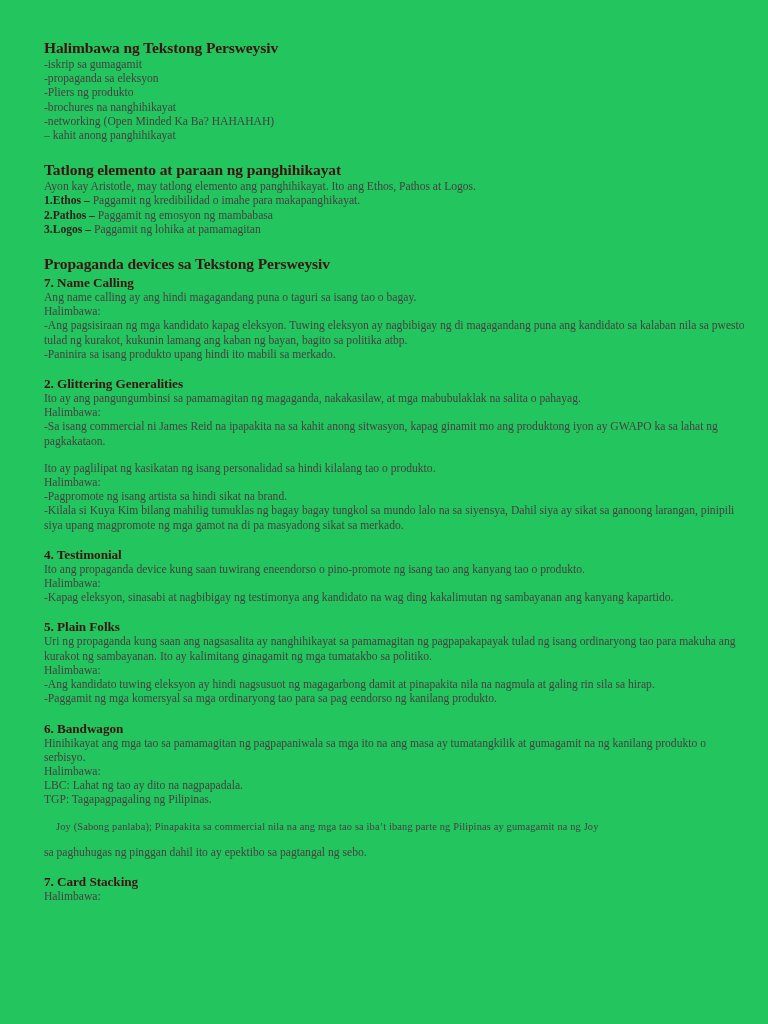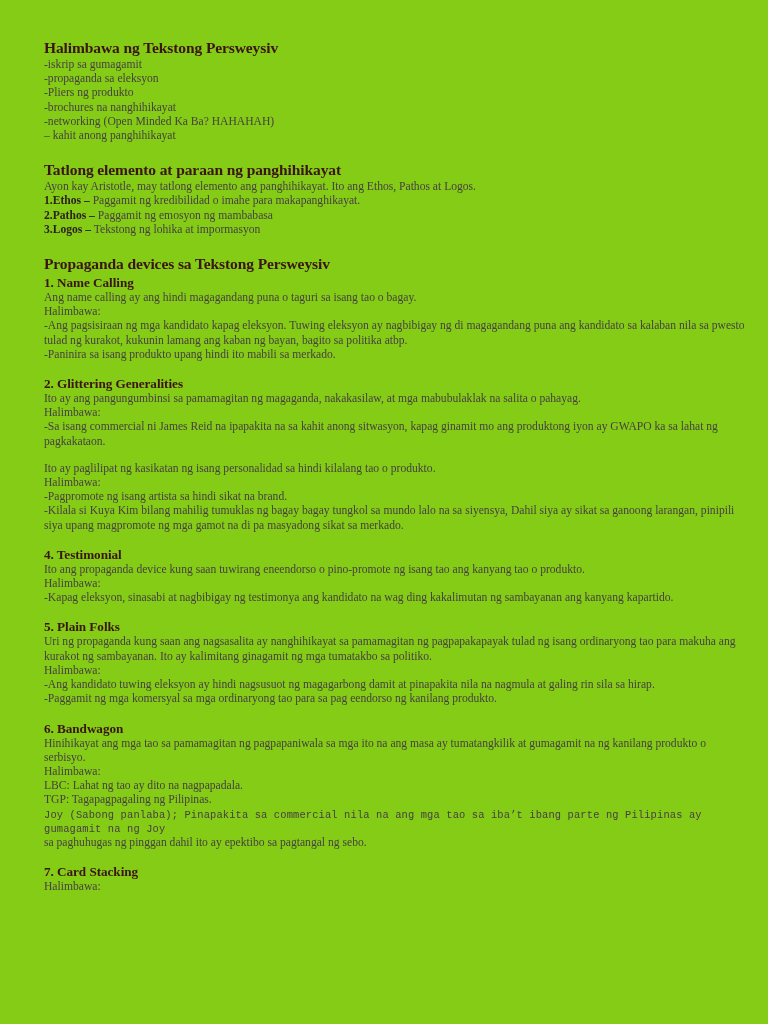--- a/index.html
+++ b/index.html
@@ -13,21 +13,21 @@
     height: 1024px;
     overflow: hidden;
     font-family: "Liberation Serif", "DejaVu Serif", serif;
     -webkit-font-smoothing: antialiased;
   }
 
   .page {
     position: relative;
     width: 768px;
     height: 1024px;
-    background: #84cc16;
+    background: #22c55e;
     box-sizing: border-box;
     padding: 38px 22px 0 44px;
   }
 
   
   .h-major {
     font-family: "Liberation Serif", "DejaVu Serif", serif;
     font-weight: bold;
     font-size: 15.5px;
     line-height: 19px;
@@ -56,26 +56,26 @@
     max-width: 702px;
     text-align: left;
   }
   .para b, .body-line b {
     color: #2f2020;
     font-weight: bold;
   }
 
   
   .alt-font-line {
-    font-family: Liberation Mono, monospace;
+    font-family: Liberation Serif, serif;
     font-size: 10.4px;
     line-height: 14.2px;
     letter-spacing: 0.15px;
     color: #474040;
-    margin: 0;
+    margin: 12px;
     max-width: 702px;
   }
 
   
   .block { margin: 0; }
   .gap-lg { height: 17px; }
   .gap-md { height: 13px; }
 
   .section { margin: 0; }
 </style>
@@ -94,30 +94,30 @@
     <p class="body-line">– kahit anong panghihikayat</p>
   </div>
 
   <div class="gap-lg"></div>
 
   <div class="section">
     <h2 class="h-major">Tatlong elemento at paraan ng panghihikayat</h2>
     <p class="body-line">Ayon kay Aristotle, may tatlong elemento ang panghihikayat. Ito ang Ethos, Pathos at Logos.</p>
     <p class="body-line"><b>1.Ethos –</b><span> Paggamit ng kredibilidad o imahe para makapanghikayat.</span></p>
     <p class="body-line"><b>2.Pathos –</b><span> Paggamit ng emosyon ng mambabasa</span></p>
-    <p class="body-line"><b>3.Logos –</b><span> Tekstong ng lohika at impormasyon</span></p>
+    <p class="body-line"><b>3.Logos –</b><span> Paggamit ng lohika at pamamagitan</span></p>
   </div>
 
   <div class="gap-lg"></div>
 
   <div class="section">
     <h2 class="h-major">Propaganda devices sa Tekstong Persweysiv</h2>
 
     <div class="block">
-      <h3 class="h-minor">1. Name Calling</h3>
+      <h3 class="h-minor">7. Name Calling</h3>
       <p class="para">Ang name calling ay ang hindi magagandang puna o taguri sa isang tao o bagay.</p>
       <p class="para">Halimbawa:</p>
       <p class="para">-Ang pagsisiraan ng mga kandidato kapag eleksyon. Tuwing eleksyon ay nagbibigay ng di magagandang puna ang kandidato sa kalaban nila sa pwesto tulad ng kurakot, kukunin lamang ang kaban ng bayan, bagito sa politika atbp.</p>
       <p class="para">-Paninira sa isang produkto upang hindi ito mabili sa merkado.</p>
     </div>
 
     <div class="gap-md"></div>
 
     <div class="block">
       <h3 class="h-minor">2. Glittering Generalities</h3>

